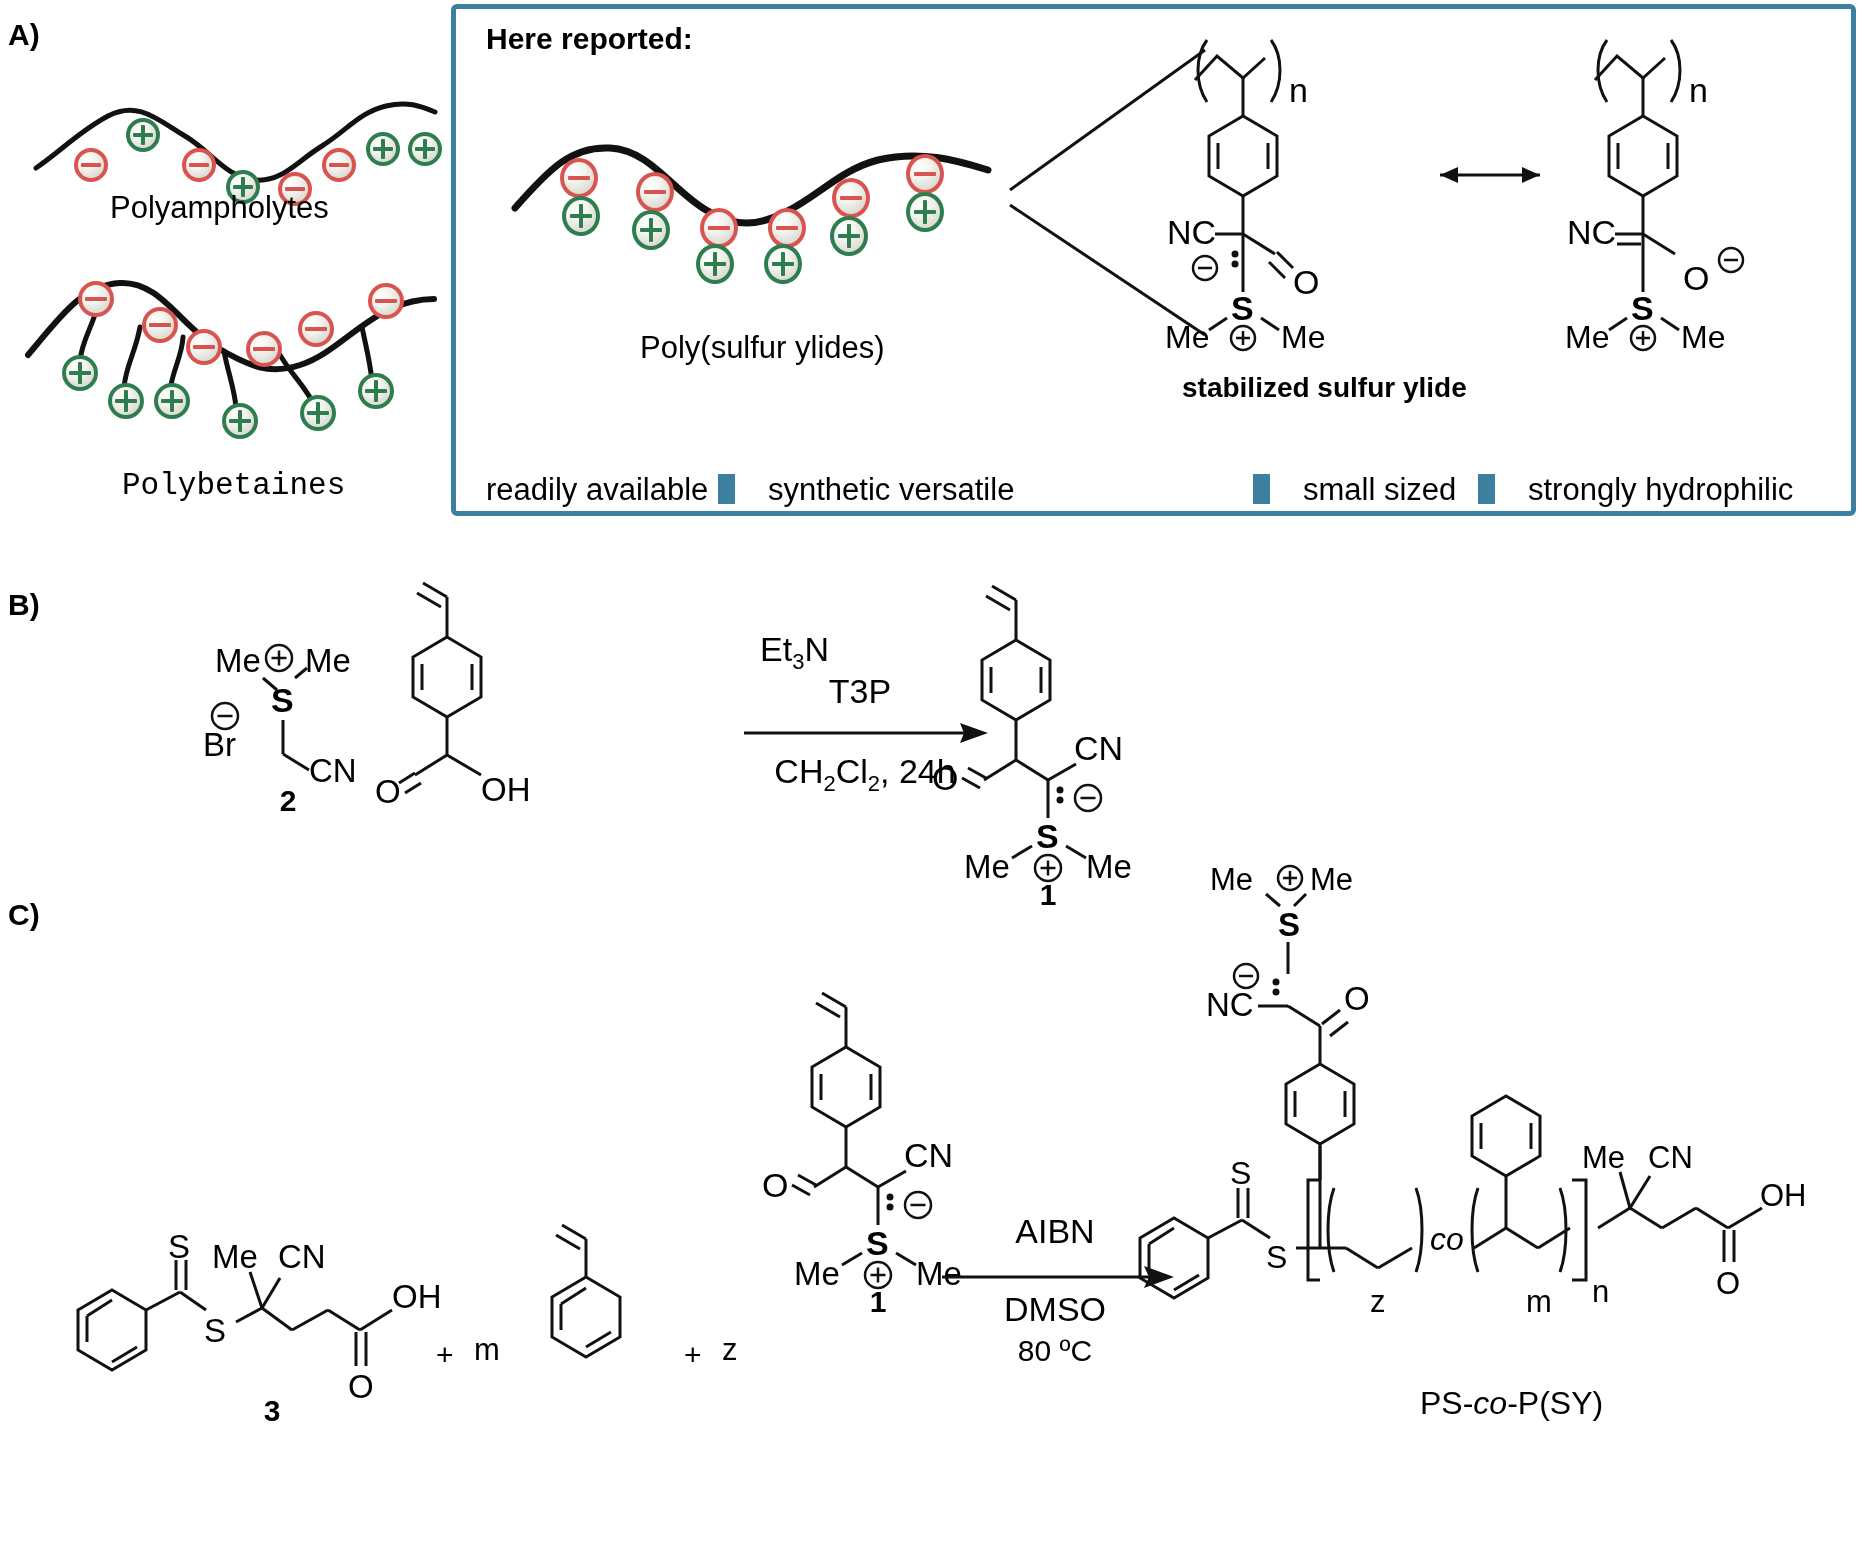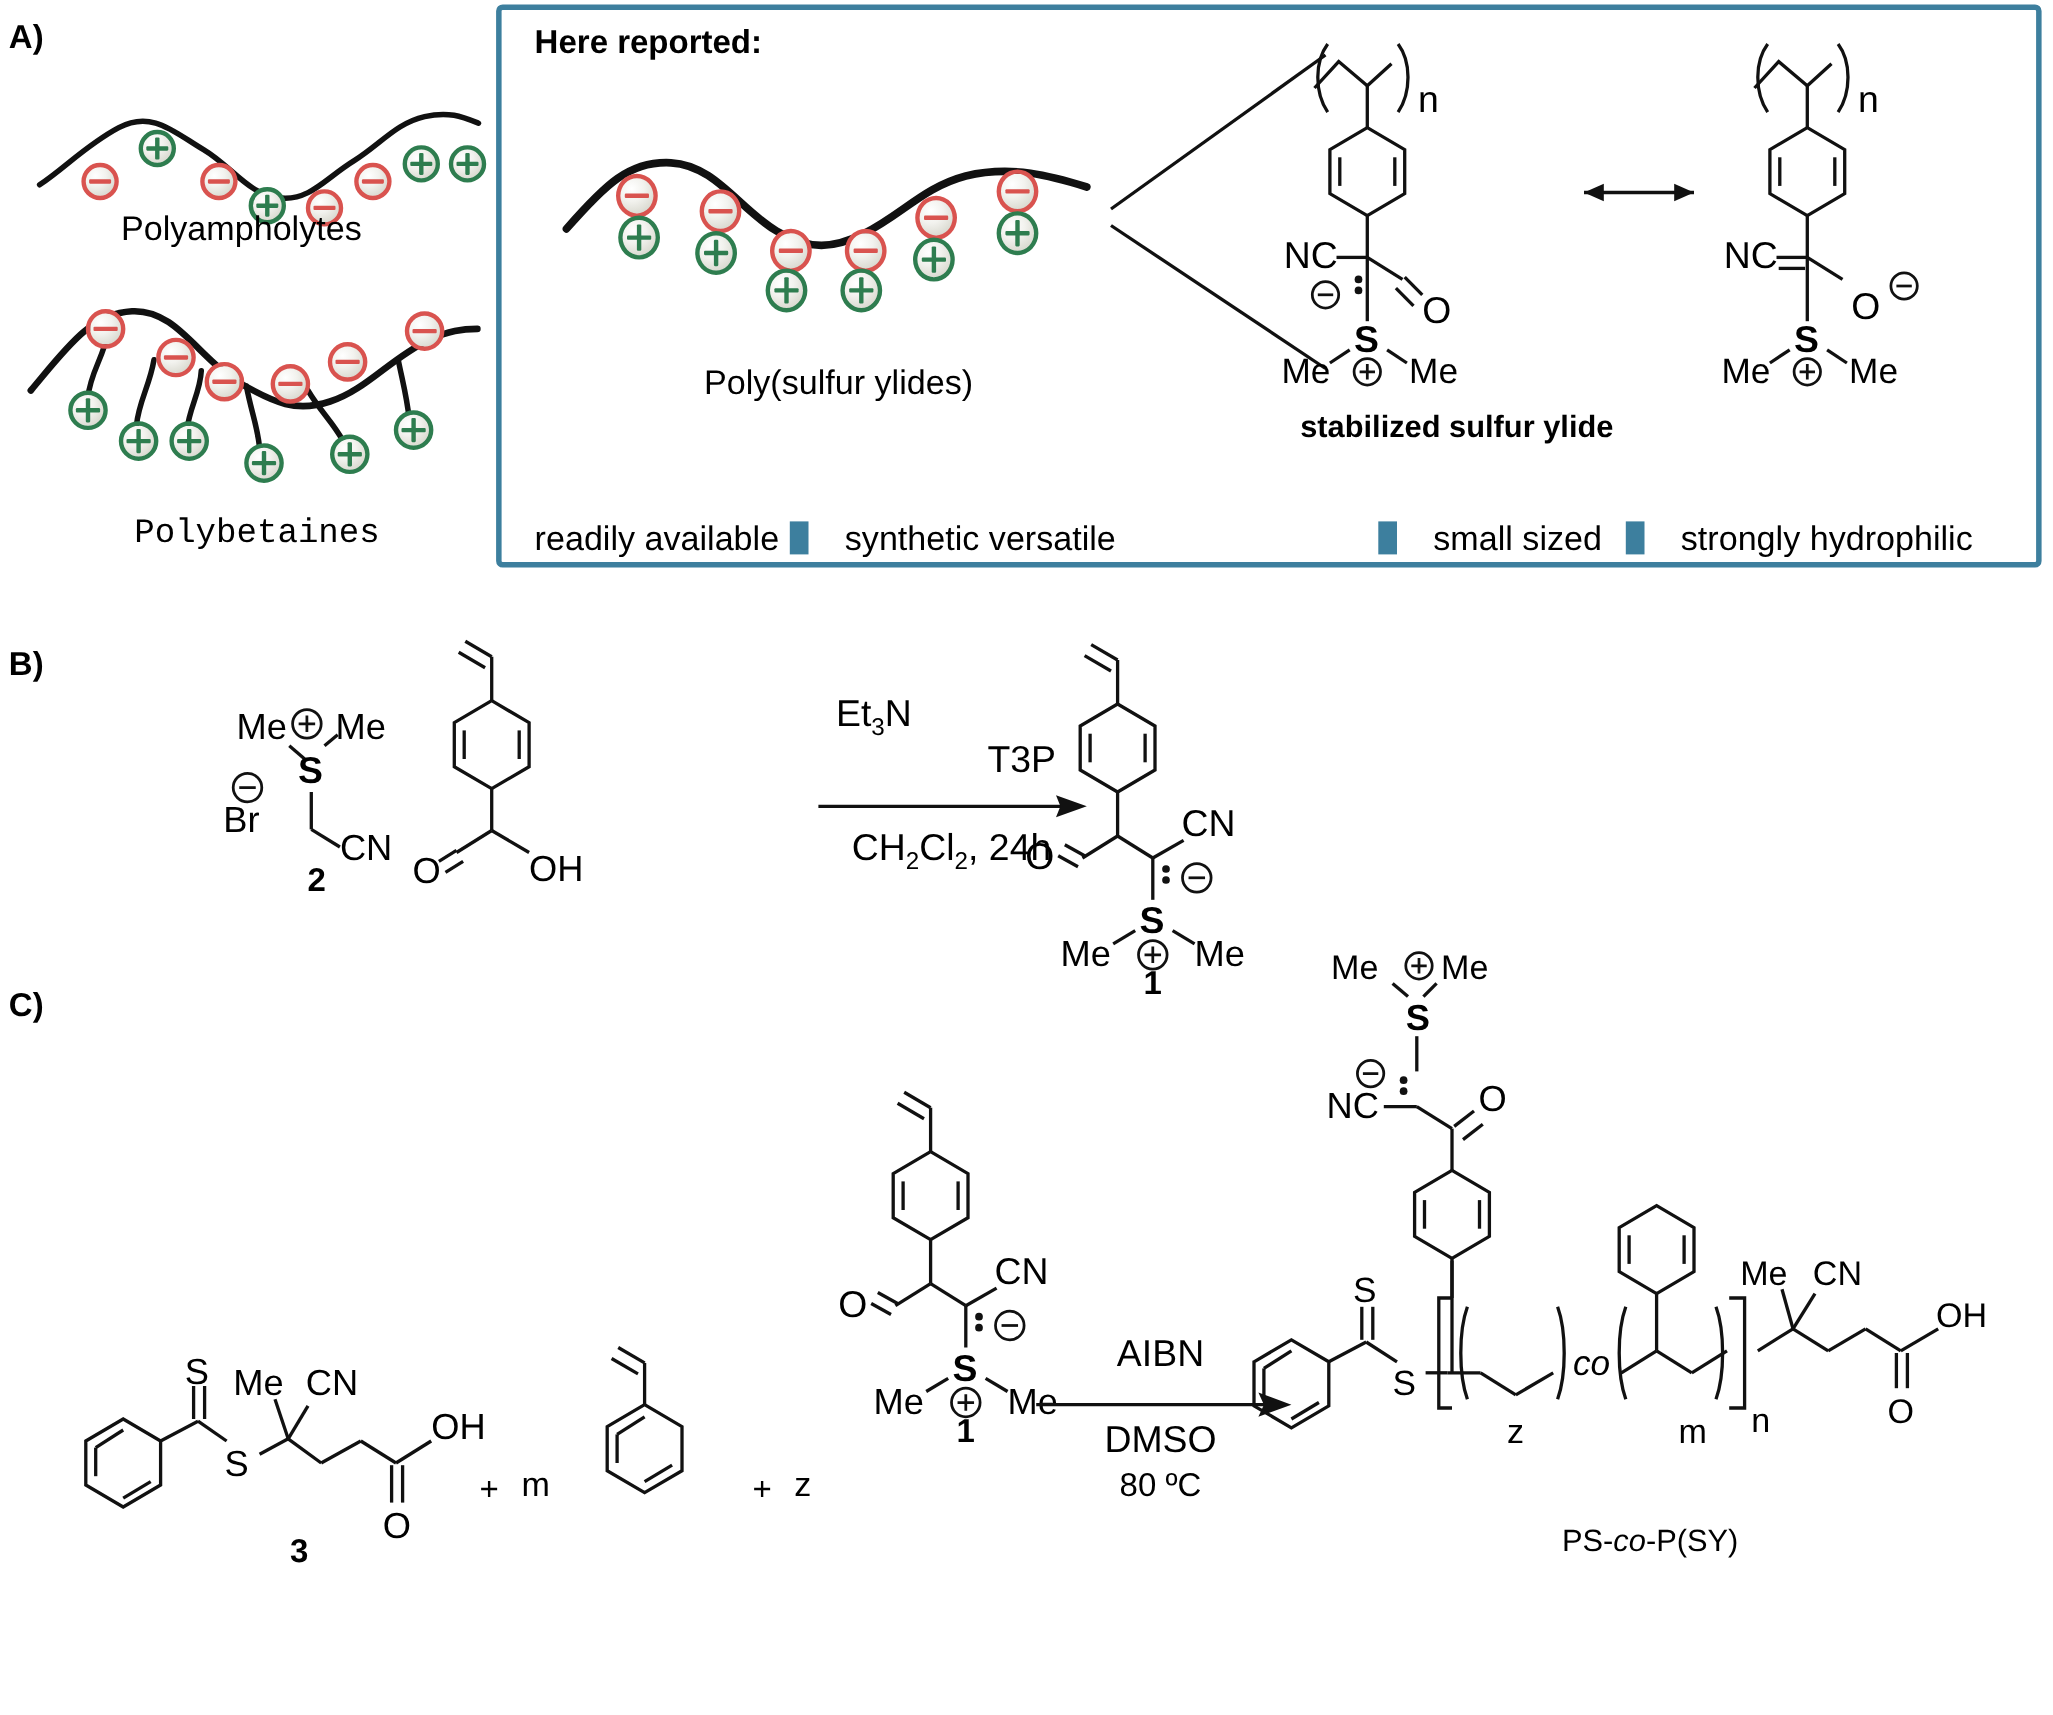--- a/index.html
+++ b/index.html
@@ -374,21 +374,21 @@
       <path d="M36,208 L20,218" stroke="#111" stroke-width="3"></path>
       <text x="-10" y="228" font-size="33">O</text>
       <path d="M62,180 L96,200" stroke="#111" stroke-width="3"></path>
       <text x="96" y="226" font-size="33">OH</text>
     </svg>
   </div>
 
   <div class="abs" style="left:760px;top:630px;text-align:left;width:200px;font-size:34px;">
     <span>Et<sub style="font-size:22px;">3</sub>N</span>
   </div>
-  <div class="abs" style="left:760px;top:672px;text-align:right;width:200px;font-size:34px;">T3P</div>
+  <div class="abs" style="left:760px;top:672px;text-align:center;width:200px;font-size:34px;">T3P</div>
   <svg class="abs" style="left:740px;top:718px;" width="252" height="30">
     <path d="M4,15 L232,15" stroke="#111" stroke-width="3"></path>
     <path d="M248,15 L220,5 L224,15 L220,25 Z" fill="#111"></path>
   </svg>
   <div class="abs" style="left:740px;top:752px;text-align:center;width:250px;font-size:34px;">
     <span>CH<sub style="font-size:22px;">2</sub>Cl<sub style="font-size:22px;">2</sub>, 24h</span>
   </div>
 
   <div class="abs" style="left:930px;top:578px;">
     <svg width="280" height="310" viewBox="0 0 280 310" class="struct">
@@ -607,17 +607,17 @@
       <path d="M532,378 L566,358" stroke="#111" stroke-width="3"></path>
       <path d="M566,358 L598,378" stroke="#111" stroke-width="3"></path>
       <path d="M598,378 L632,358" stroke="#111" stroke-width="3"></path>
       <text x="630" y="356" font-size="31">OH</text>
       <path d="M594,380 L594,412" stroke="#111" stroke-width="3"></path>
       <path d="M604,380 L604,412" stroke="#111" stroke-width="3"></path>
       <text x="586" y="444" font-size="31">O</text>
     </svg>
   </div>
 
-  <div class="abs" style="left:1420px;top:1385px;font-size:28px;white-space:nowrap;">
+  <div class="abs" style="left:1420px;top:1385px;font-size:32px;white-space:nowrap;">
     <span>PS-</span><span style="font-style:italic;">co</span><span>-P(SY)</span>
   </div>
 
 </div>
 
 </body></html>

